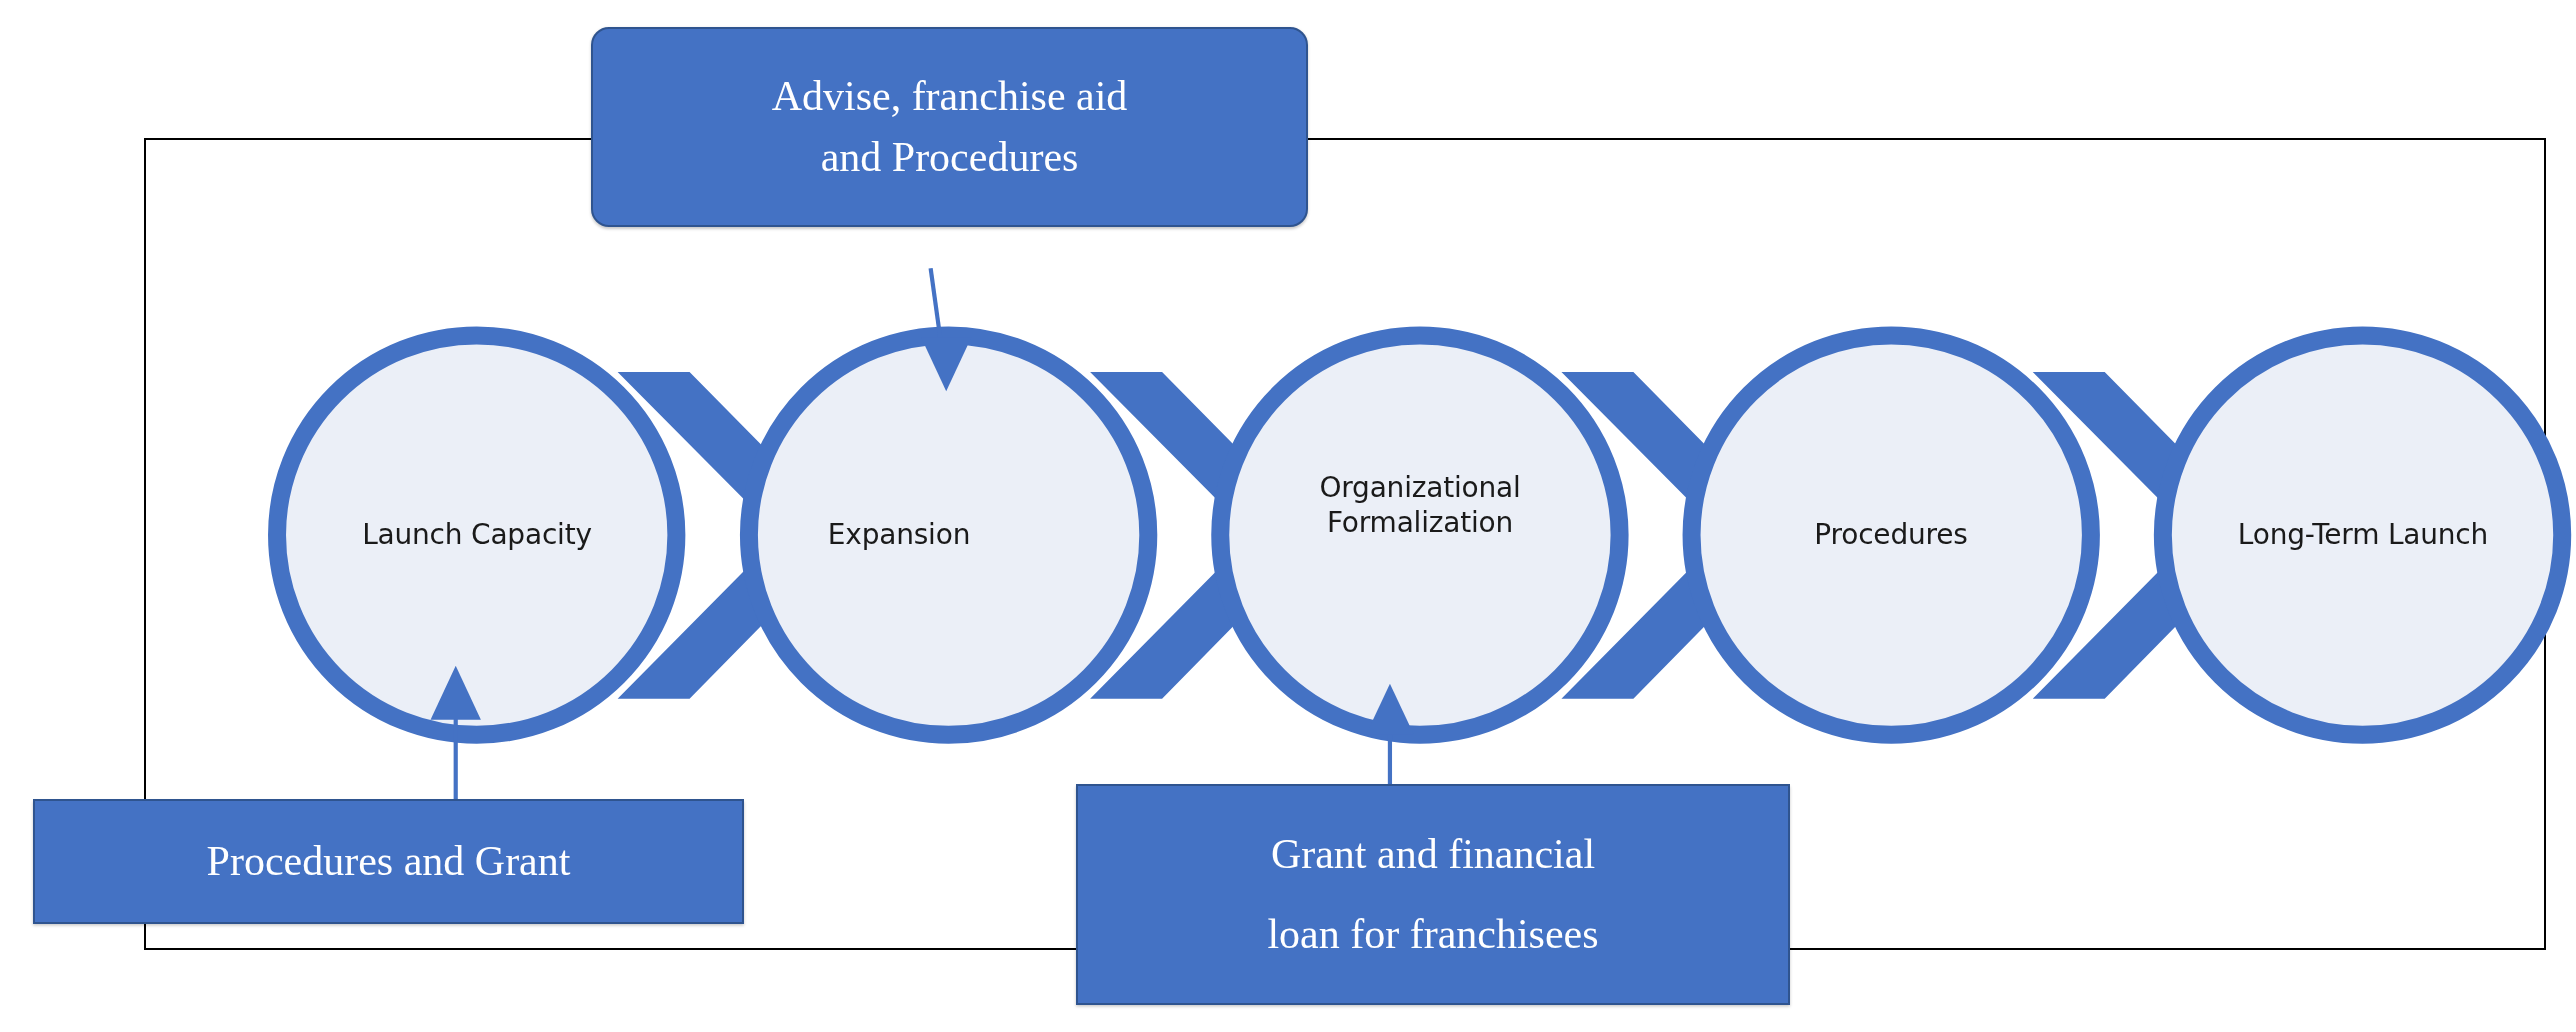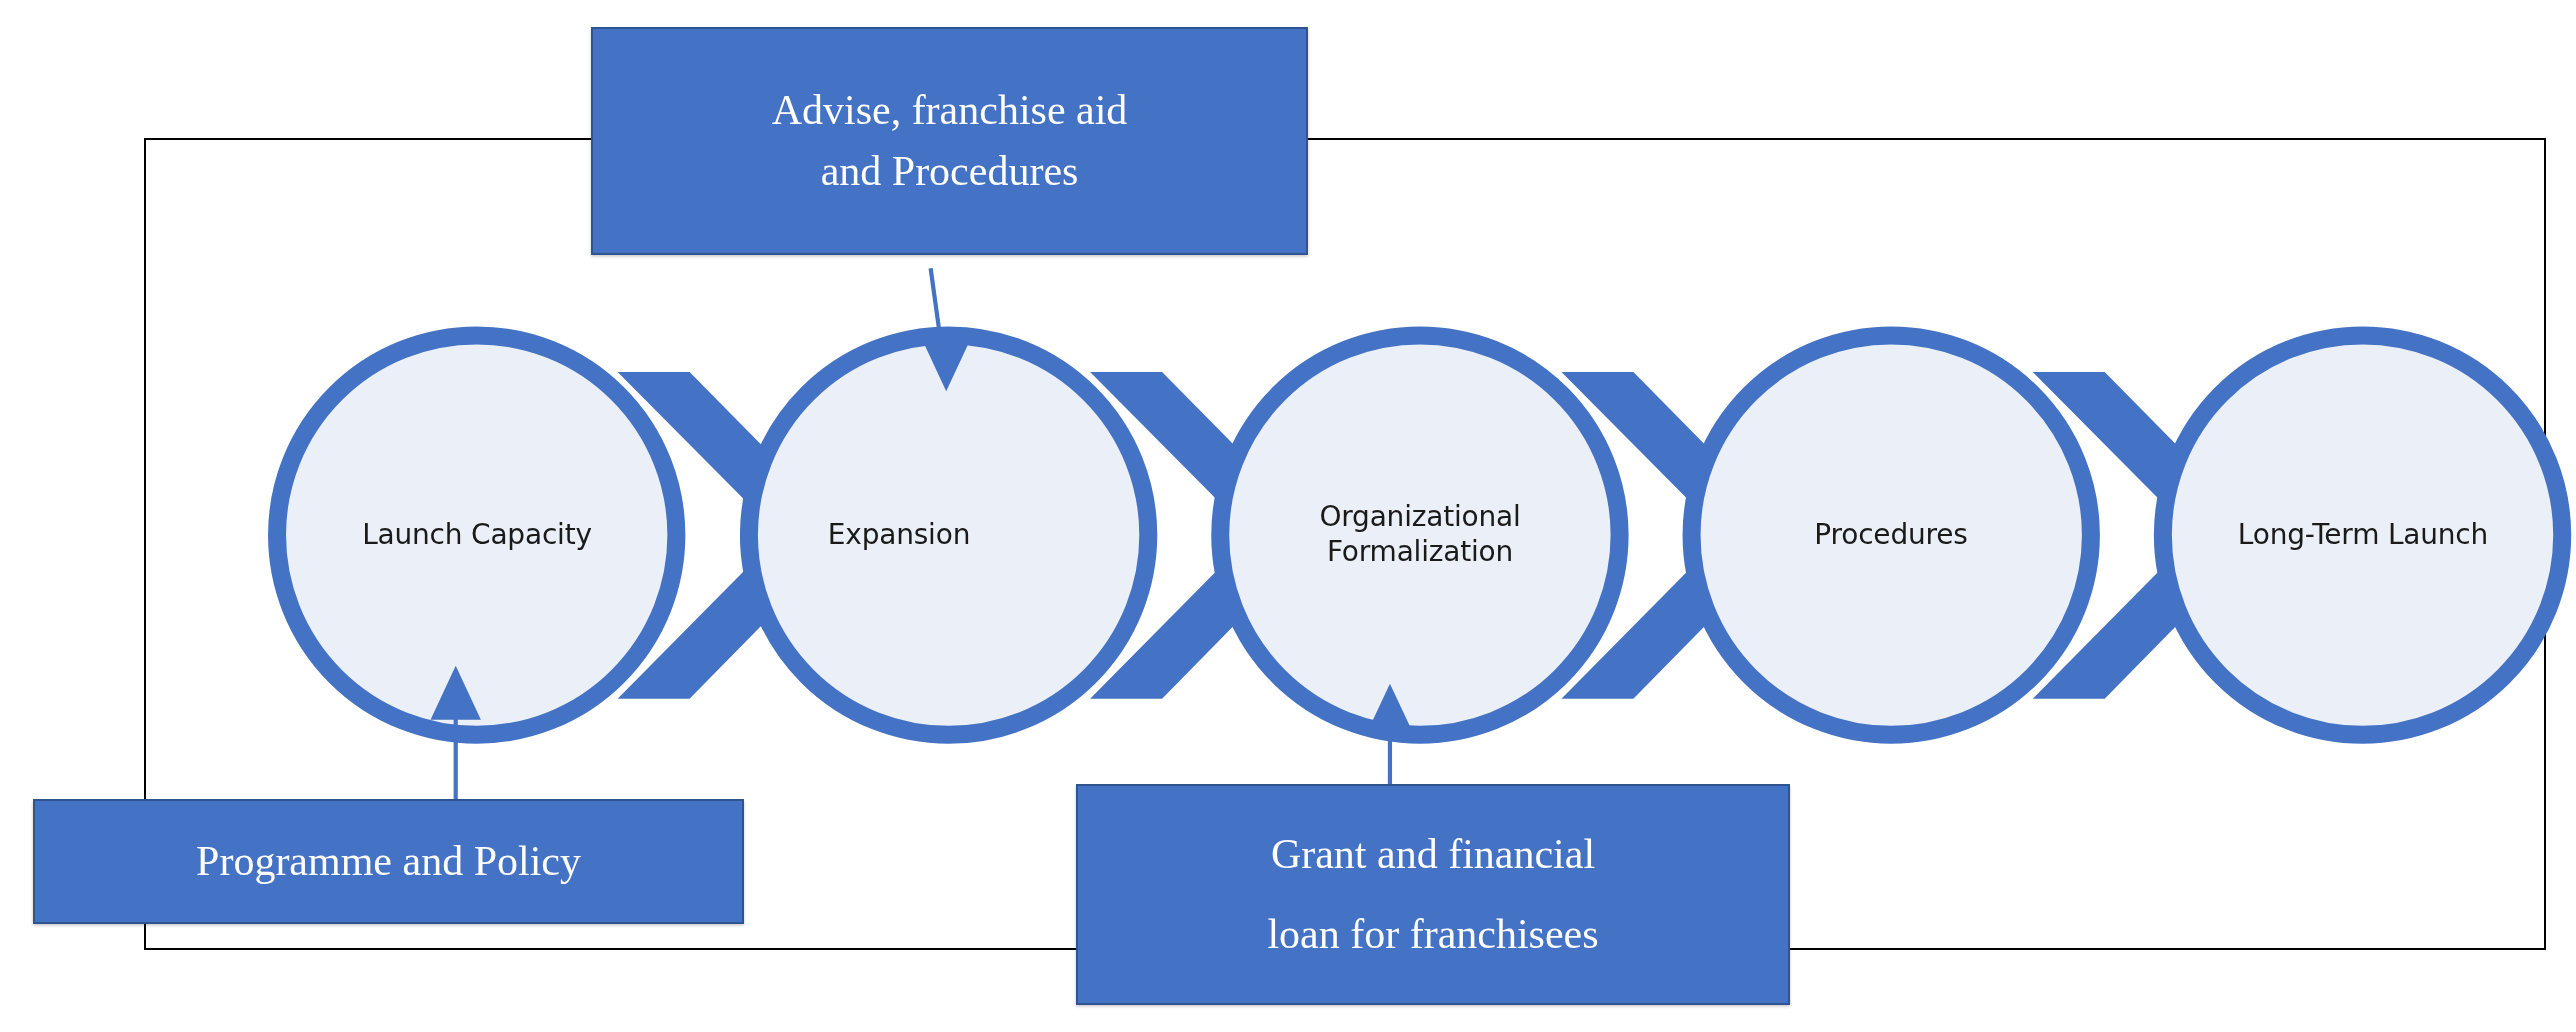--- a/index.html
+++ b/index.html
@@ -70,23 +70,24 @@
   }
   .callout .line {
     display: block;
     width: 100%;
   }
 
   #callout-advise {
     left: 591px;
     top: 27px;
     width: 717px;
-    height: 228px;
+    height: 200px;
     font-size: 42px;
     line-height: 1.45;
+    border-radius: 18px;
   }
   #callout-procedures {
     left: 33px;
     top: 799px;
     width: 711px;
     height: 125px;
     font-size: 42px;
     line-height: 1.3;
   }
   #callout-grant {
@@ -148,41 +149,41 @@
 
   <div class="stage-label" style="left:477px; top:535px;">
     <span class="line">Launch</span>
     <span class="line">Capacity</span>
   </div>
 
   <div class="stage-label" style="left:899px; top:535px;">
     <span class="line">Expansion</span>
   </div>
 
-  <div class="stage-label" style="left:1420px; top:535px;">
+  <div class="stage-label" style="left:1420px; top:506px;">
     <span class="line">Organizational</span>
     <span class="line">Formalization</span>
   </div>
 
   <div class="stage-label" style="left:1891px; top:535px;">
     <span class="line">Procedures</span>
   </div>
 
   <div class="stage-label" style="left:2363px; top:535px;">
     <span class="line">Long-Term</span>
     <span class="line">Launch</span>
   </div>
 
   <div class="callout" id="callout-advise">
     <span class="line">Advise, franchise aid</span>
     <span class="line">and Procedures</span>
   </div>
 
   <div class="callout" id="callout-procedures">
-    <span class="line">Programme and Policy</span>
+    <span class="line">Procedures and Grant</span>
   </div>
 
   <div class="callout" id="callout-grant">
     <span class="line">Grant and financial</span>
     <span class="line">loan for franchisees</span>
   </div>
 
 </div>
 
 

